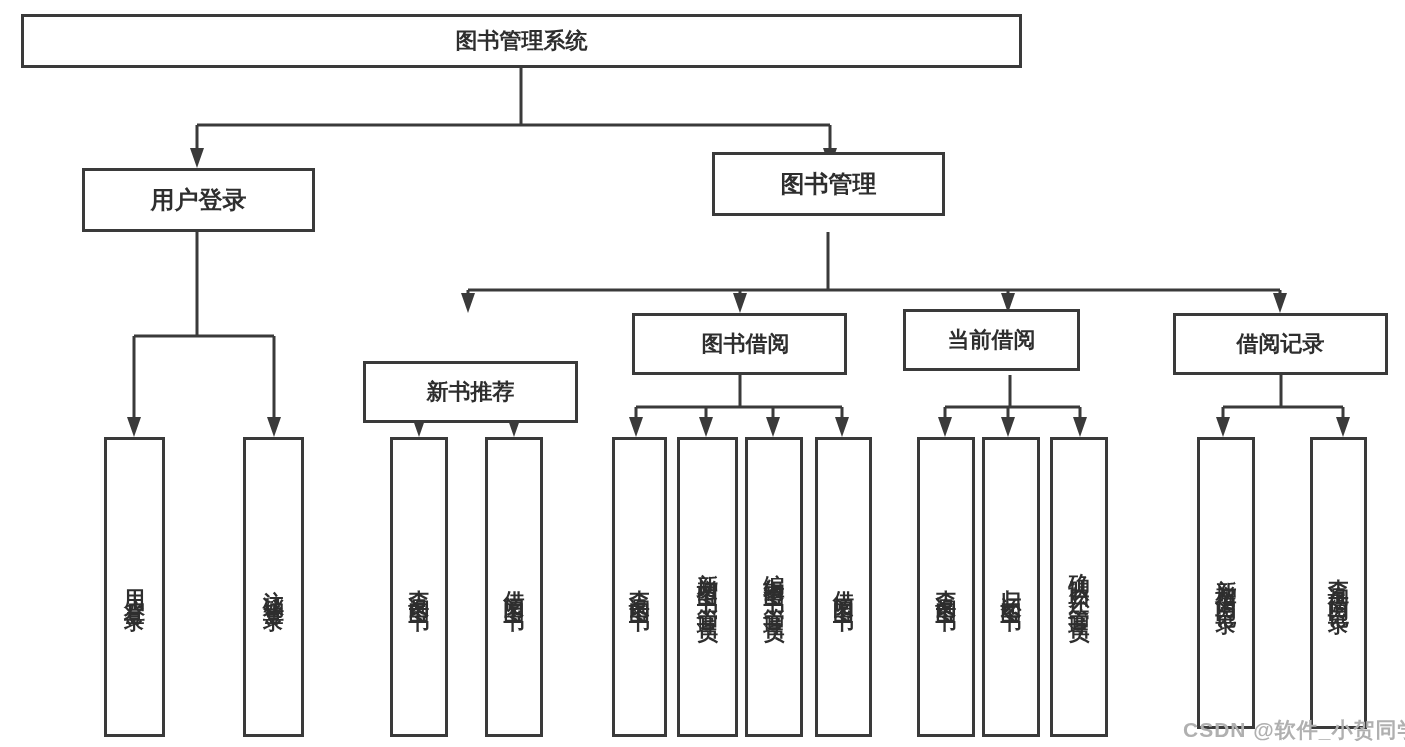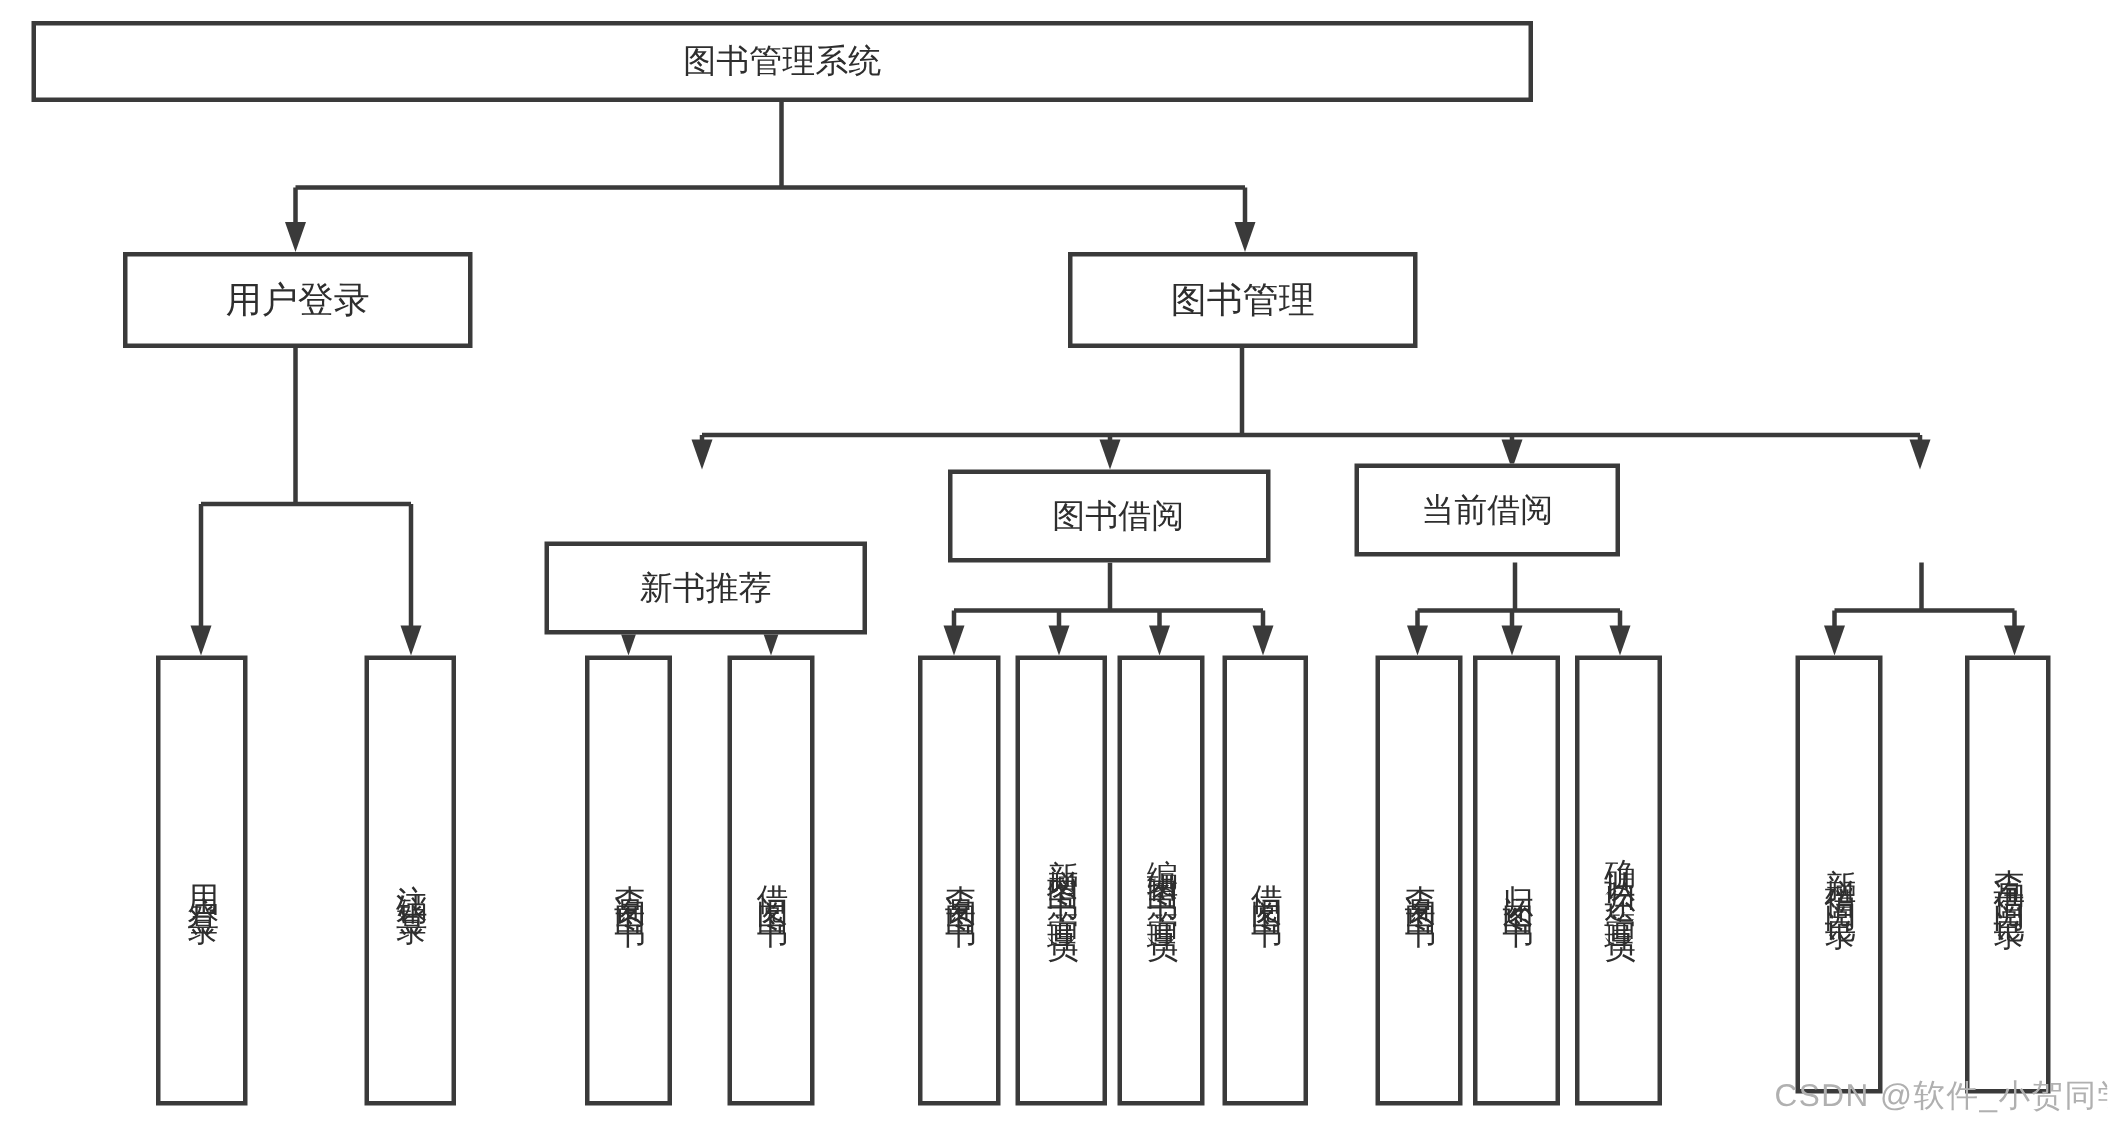--- a/index.html
+++ b/index.html
@@ -1,19 +1,19 @@
 <!DOCTYPE html>
 <html><head>
 <meta charset="utf-8">
 <style>
   html,body { margin:0; padding:0; background:#ffffff; }
   #stage {
     position:relative; width:1405px; height:747px; background:#ffffff;
     font-family:"Liberation Sans","DejaVu Sans",sans-serif;
-    color:#2e2e2e; overflow:hidden;
+    color:#2e2e2e; overflow:hidden;font-weight:bold;
   }
   #wires { position:absolute; left:0; top:0; z-index:1; }
   .node {
     position:absolute; box-sizing:border-box;
     border:3px solid #3a3a3a; background:#ffffff;
     display:flex; align-items:center; justify-content:center;
     z-index:2; text-align:center;
   }
   .node span { display:block; white-space:nowrap; }
   .root  { font-size:22px; }
@@ -81,32 +81,35 @@
     </g>
   </svg>
 
   <div class="node root" style="left:21px; top:14px; width:1001px; height:54px;">
     <span>图书管理系统</span>
   </div>
 
   <div class="node lvl2" style="left:82px; top:168px; width:233px; height:64px;">
     <span>用户登录</span>
   </div>
-  <div class="node lvl2" style="left:712px; top:168px; width:233px; height:64px;">
+  <div class="node lvl2" style="left:712px; top:152px; width:233px; height:64px;">
     <span>图书管理</span>
   </div>
 
   <div class="node lvl3" style="left:363px; top:313px; width:215px; height:62px;margin-top:48px;">
     <span>新书推荐</span>
   </div>
   <div class="node lvl3" style="left:632px; top:313px; width:215px; height:62px;padding-left:12px;">
     <span>图书借阅</span>
   </div>
   <div class="node lvl3" style="left:903px; top:309px; width:177px; height:62px;">
     <span>当前借阅</span>
+  </div>
+  <div class="node lvl3" style="left:1173px; top:313px; width:215px; height:62px;">
+    <span>借阅记录</span>
   </div>
 
   <div class="node leaf" style="left:104px; top:437px; width:61px; height:300px;">
     <span>用户登录</span>
   </div>
   <div class="node leaf" style="left:243px; top:437px; width:61px; height:300px;">
     <span>注销登录</span>
   </div>
   <div class="node leaf" style="left:390px; top:437px; width:58px; height:300px;">
     <span>查询图书</span>

